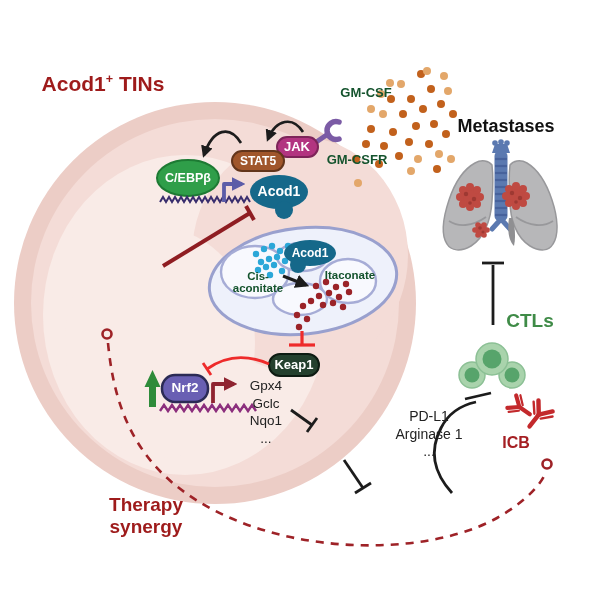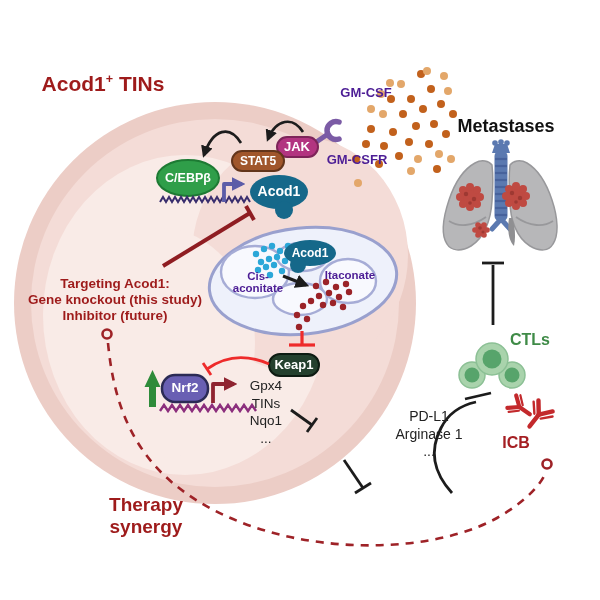--- a/index.html
+++ b/index.html
@@ -1,20 +1,20 @@
 <!DOCTYPE html>
 <html><head>
 <meta charset="utf-8">
 <style>
   html,body{margin:0;padding:0;background:#fff;}
   #stage{position:relative;width:600px;height:600px;background:#ffffff;overflow:hidden;
          font-family:"Liberation Sans",sans-serif;margin-top:13px;}
   #gfx{position:absolute;left:0;top:0;}
   .lb{position:absolute;transform:translate(-50%,-50%);white-space:pre-line;text-align:center;
-      line-height:1.2;color:#4c1d95;}
+      line-height:1.2;color:#14532d;}
   .w{color:#fff;font-weight:bold;}
   .dr{color:#9e1b1b;font-weight:bold;}
   .t-title{font-size:21px;font-weight:bold;color:#9e1b1b;white-space:nowrap;}
   .t-title sup{font-size:60%;vertical-align:super;}
   .sm{font-size:13px;font-weight:600;}
   .mol{font-size:11.5px;font-weight:bold;line-height:1.08;text-align:center;}
   .big{font-size:19px;color:#333;}
 </style>
 </head>
 <body>
@@ -305,31 +305,28 @@
 <div class="lb sm" style="left:366px;top:80px;">GM-CSF</div>
 <div class="lb sm" style="left:357px;top:147px;text-align:center;">GM-CSFR</div>
 <div class="lb w" style="left:297px;top:134px;font-size:13px;">JAK</div>
 <div class="lb w" style="left:258px;top:148px;font-size:12px;">STAT5</div>
 <div class="lb w" style="left:188px;top:165px;font-size:12.5px;">C/EBPβ</div>
 <div class="lb w" style="left:279px;top:178px;font-size:14px;">Acod1</div>
 <div class="lb w" style="left:310px;top:240px;font-size:12px;">Acod1</div>
 <div class="lb mol" style="left:258px;top:269px;">Cis-
 aconitate</div>
 <div class="lb mol" style="left:350px;top:262px;">Itaconate</div>
-<div class="lb dr" style="left:115px;top:287px;font-size:13.5px;line-height:1.2;">Targeting Acod1:
-Gene knockout (this study)
-Inhibitor (future)</div>
 <div class="lb w" style="left:294px;top:352px;font-size:13px;">Keap1</div>
 <div class="lb w" style="left:185px;top:375px;font-size:13.5px;">Nrf2</div>
 <div class="lb" style="left:266px;top:399px;font-size:13.5px;line-height:1.3;color:#222;">Gpx4
-TINs
+Gclc
 Nqo1
 ...</div>
 <div class="lb" style="left:429px;top:421px;font-size:14px;line-height:1.25;color:#222;">PD-L1
 Arginase 1
 ...</div>
-<div class="lb" style="left:530px;top:327px;font-size:16px;font-weight:bold;color:#3f8b47;">CTLs</div>
+<div class="lb" style="left:530px;top:308px;font-size:19px;font-weight:bold;color:#3f8b47;">CTLs</div>
 <div class="lb" style="left:516px;top:430px;font-size:16px;font-weight:bold;color:#a51f23;">ICB</div>
 <div class="lb dr" style="left:146px;top:503px;font-size:19px;line-height:1.15;">Therapy
 synergy</div>
 <div class="lb" style="left:506px;top:114px;font-size:18px;font-weight:bold;color:#111;">Metastases</div>
 
 </div>
 
 </body></html>

